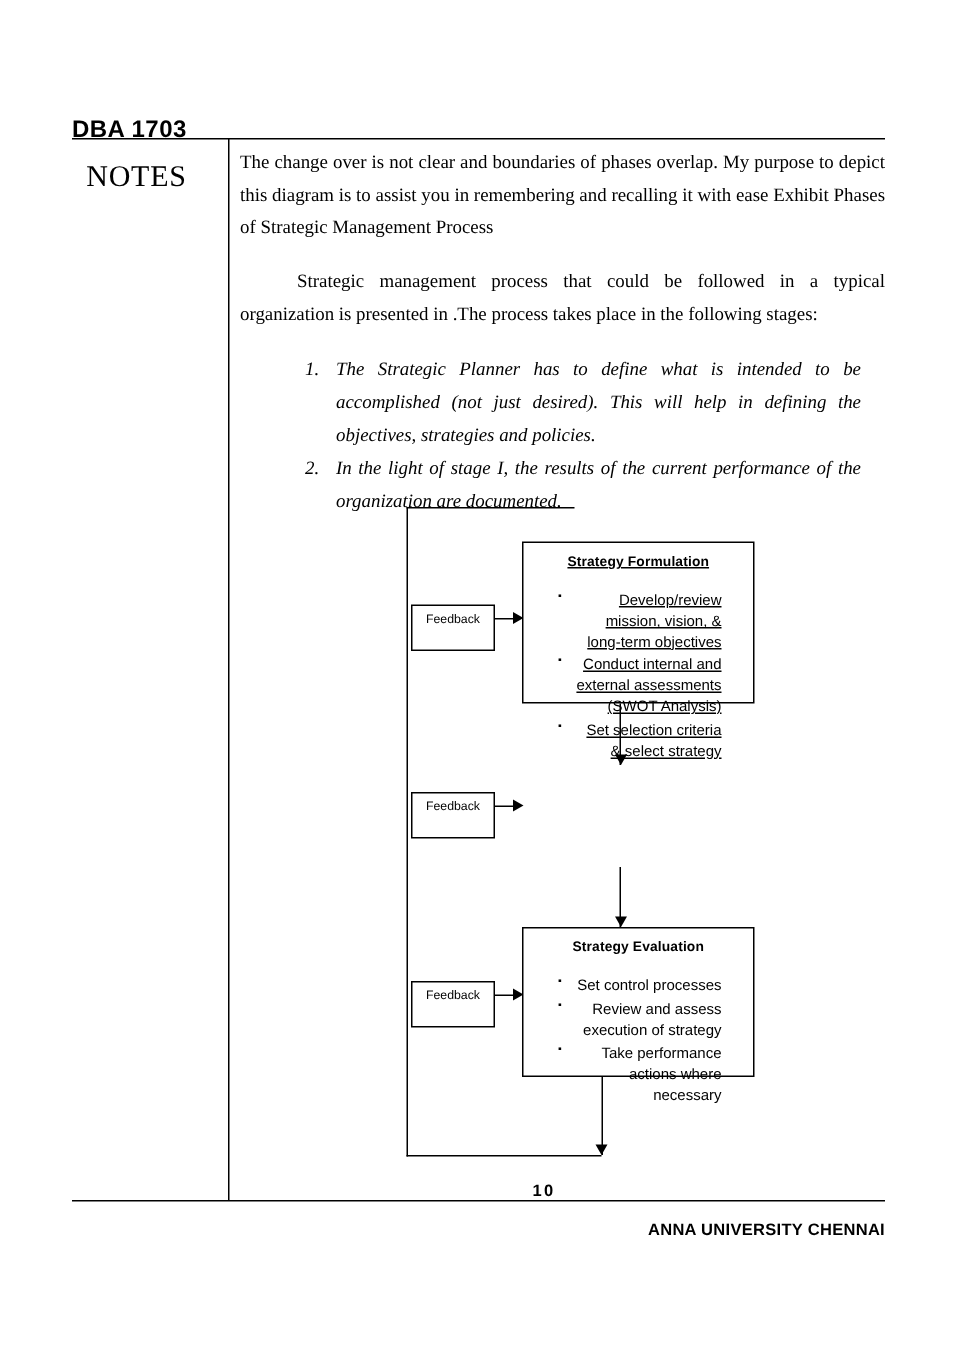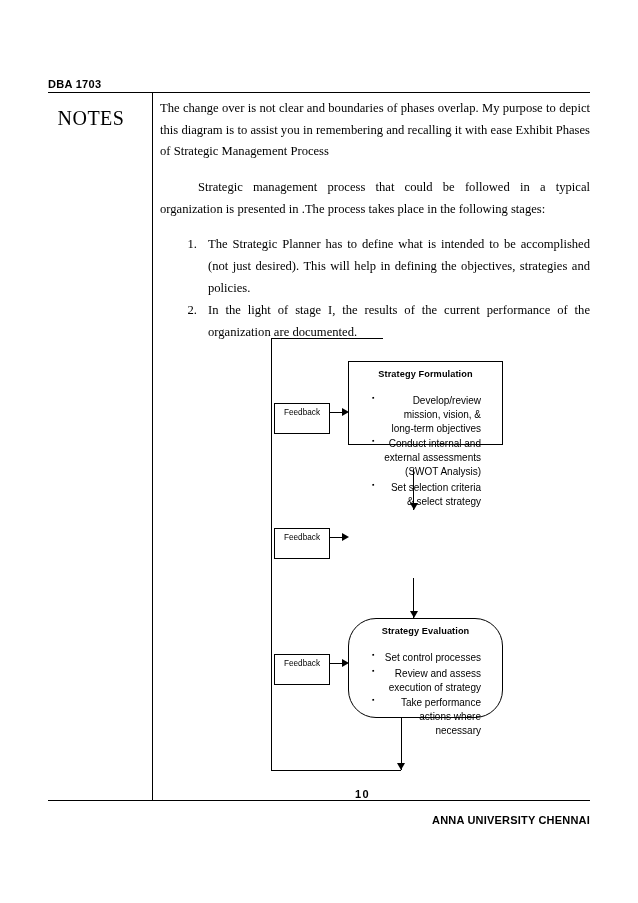--- a/index.html
+++ b/index.html
@@ -21,21 +21,21 @@
     width: 638px;
     height: 903px;
   }
   
   .header-code {
     position: absolute;
     left: 48px;
     top: 78px;
     font-family: "Liberation Sans", sans-serif;
     font-weight: bold;
-    font-size: 11px;
+    font-size: 16px;
     letter-spacing: 0.3px;
   }
   .rule-top {
     position: absolute;
     left: 48px;
     top: 92px;
     width: 542px;
     height: 1.4px;
     background: #000;
   }
@@ -67,24 +67,25 @@
   .para {
     font-size: 12.6px;
     line-height: 1.72;
     text-align: justify;
     margin: 0 0 14px 0;
   }
   .para.indent {
     text-indent: 38px;
   }
   ol.steps {
-    margin: 0;
+    margin: 16px;
     padding-left: 40px;
     font-size: 12.6px;
     line-height: 1.72;
+    font-style: italic;
   }
   ol.steps li {
     text-align: justify;
     margin-bottom: 1px;
     padding-left: 8px;
   }
   
   .diagram {
     position: absolute;
     left: 255px;
@@ -208,21 +209,21 @@
 
     <div class="ln ln-h" style="left:16px; top:0px; width:112px;"></div>
     <div class="ln ln-v" style="left:16px; top:0px; height:433px;"></div>
     <div class="ln ln-h" style="left:16px; top:432px; width:130px;"></div>
     <div class="arrow-down" style="left:142px; top:425px;"></div>
 
     <div class="fb-box" style="left:19px; top:65px; width:56px;">Feedback</div>
     <div class="ln ln-h" style="left:75px; top:74px; width:13px;"></div>
     <div class="arrow-right" style="left:87px; top:70px;"></div>
 
-    <div class="dg-box" style="left:93px; top:23px; width:155px; height:84px;">
+    <div class="dg-box" style="left:93px; top:23px; width:155px; height:108px;text-decoration:underline;">
       <div class="dg-title">Strategy Formulation</div>
       <ul class="dg-list">
         <li>Develop/review mission, vision, &amp; long-term objectives</li>
         <li>Conduct internal and external assessments (SWOT Analysis)</li>
         <li>Set selection criteria &amp; select strategy</li>
       </ul>
     </div>
 
     <div class="ln ln-v" style="left:158px; top:131px; height:41px;"></div>
     <div class="arrow-down" style="left:155px; top:165px;"></div>
@@ -232,21 +233,21 @@
     <div class="arrow-right" style="left:87px; top:195px;"></div>
 
 
     <div class="ln ln-v" style="left:158px; top:240px; height:40px;"></div>
     <div class="arrow-down" style="left:155px; top:273px;"></div>
 
     <div class="fb-box" style="left:19px; top:316px; width:56px;">Feedback</div>
     <div class="ln ln-h" style="left:75px; top:325px; width:13px;"></div>
     <div class="arrow-right" style="left:87px; top:321px;"></div>
 
-    <div class="dg-box" style="left:93px; top:280px; width:155px; height:100px;border-radius:28px;">
+    <div class="dg-box" style="left:93px; top:280px; width:155px; height:100px;">
       <div class="dg-title">Strategy Evaluation</div>
       <ul class="dg-list">
         <li>Set control processes</li>
         <li>Review and assess execution of strategy</li>
         <li>Take performance actions where necessary</li>
       </ul>
     </div>
 
     <div class="ln ln-v" style="left:146px; top:380px; height:52px;"></div>
 

